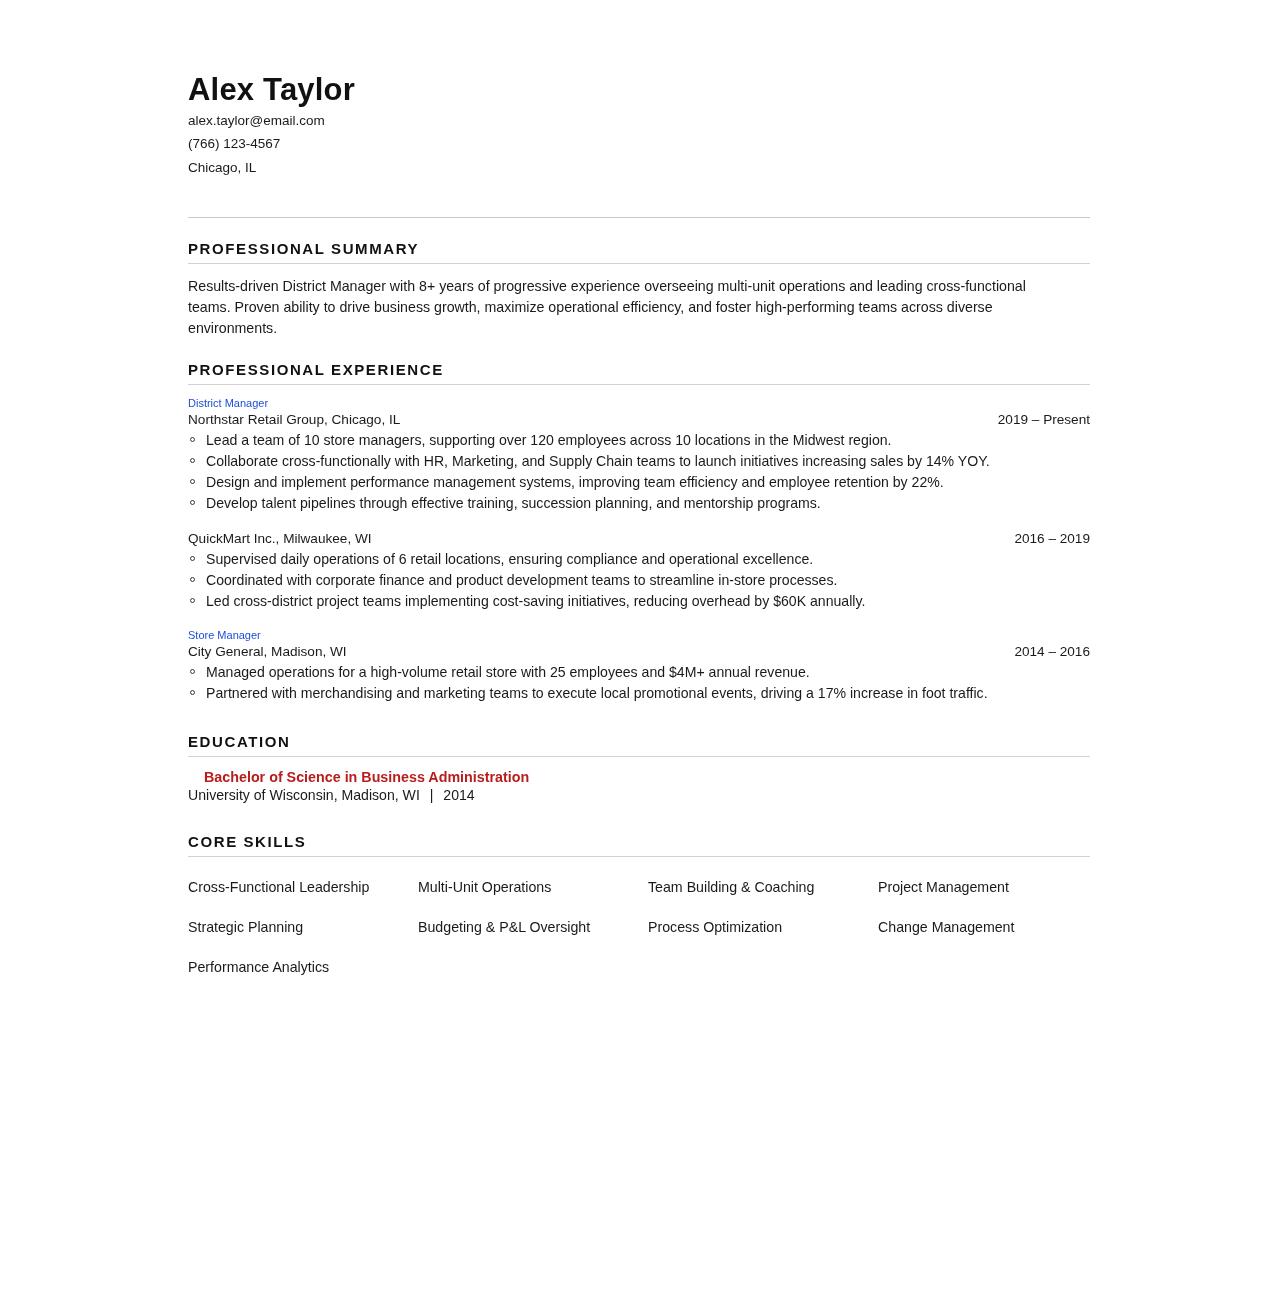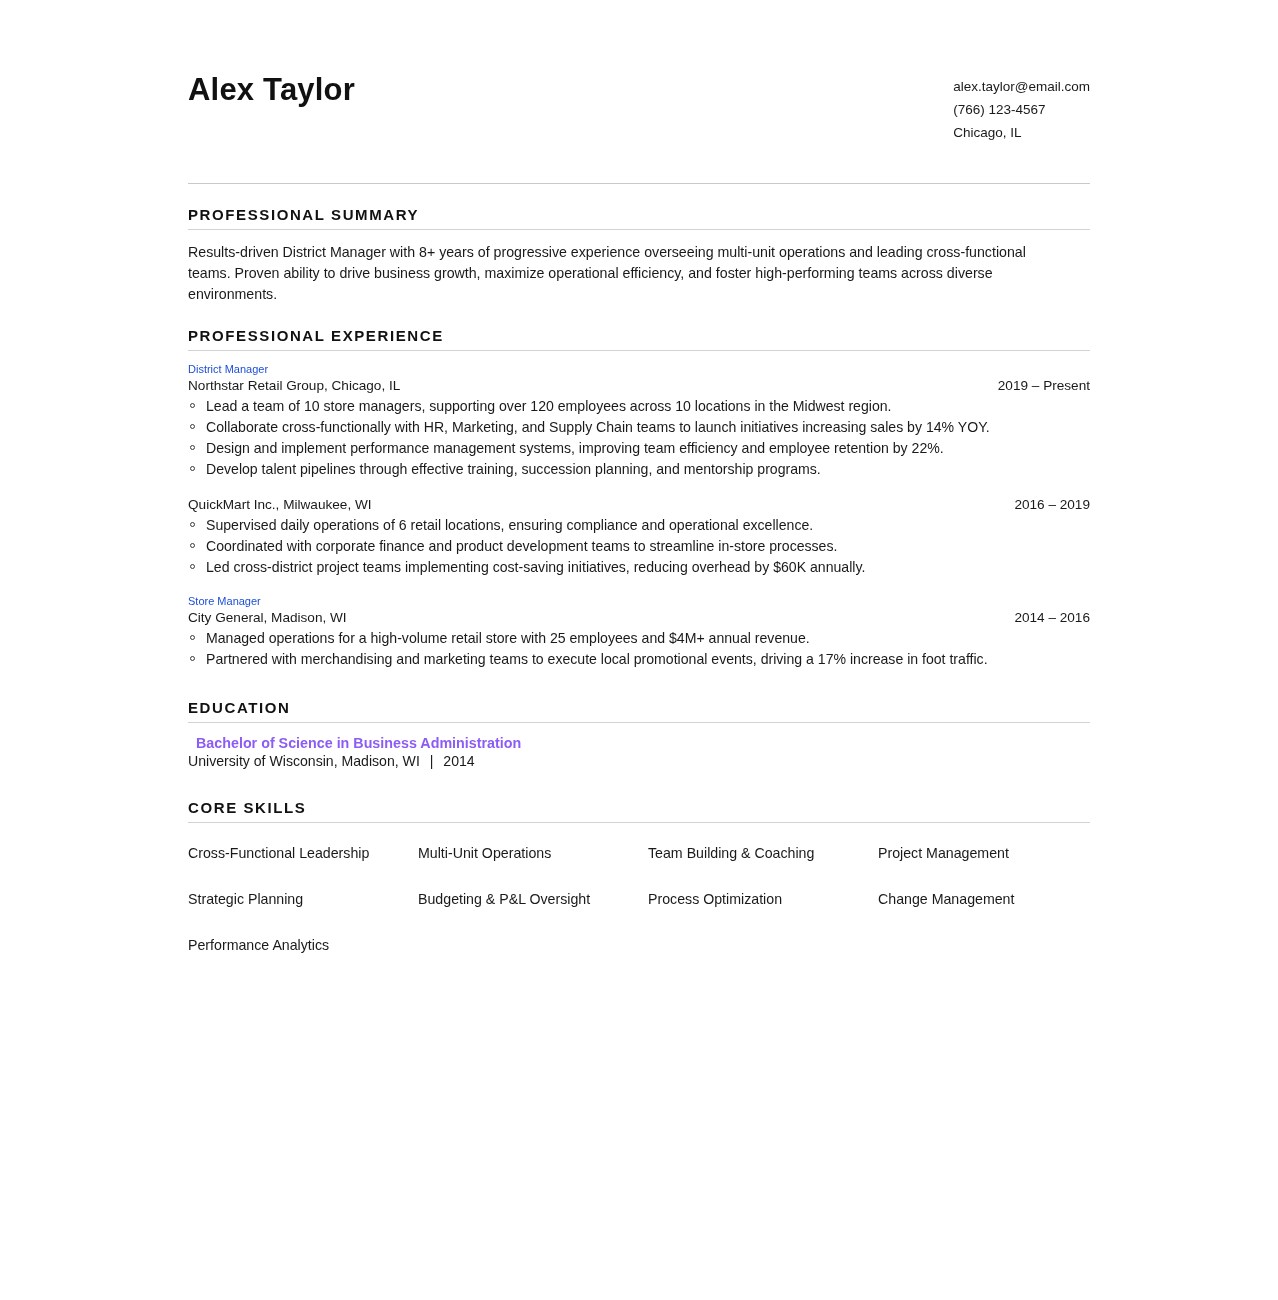--- a/index.html
+++ b/index.html
@@ -21,20 +21,21 @@
     box-sizing: border-box;
     padding: 55px 188px 40px 188px;
   }
 
   
   .header {
     display: flex;
     align-items: flex-start;
     justify-content: space-between;
     padding-top: 18px;
+    flex-direction: column;
   }
   .name {
     font-size: 31px;
     font-weight: bold;
     letter-spacing: 0.2px;
     line-height: 1.1;
     margin: 0;
     color: #111111;
   }
   .contact {
@@ -118,35 +119,35 @@
     height: 5px;
     border: 1px solid #3a3a3a;
     border-radius: 50%;
     box-sizing: border-box;
   }
 
   
   .edu-degree {
     font-size: 14.3px;
     font-weight: bold;
-    color: #8b5cf6;
-    margin: 0 0 2px 8px;
+    color: #b91c1c;
+    margin: 0 0 2px 16px;
   }
   .edu-line {
     font-size: 14.1px;
     color: #1a1a1a;
     margin: 0;
   }
   .edu-sep { padding: 0 6px; }
 
   
   .skills-grid {
     display: grid;
     grid-template-columns: 230px 230px 230px auto;
-    row-gap: 30px;
+    row-gap: 24px;
     margin-top: 22px;
   }
   .skill {
     font-size: 14.2px;
     color: #1a1a1a;
   }
 
   .education-section { margin-top: 30px; }
   .skills-section { margin-top: 30px; }
 </style>

